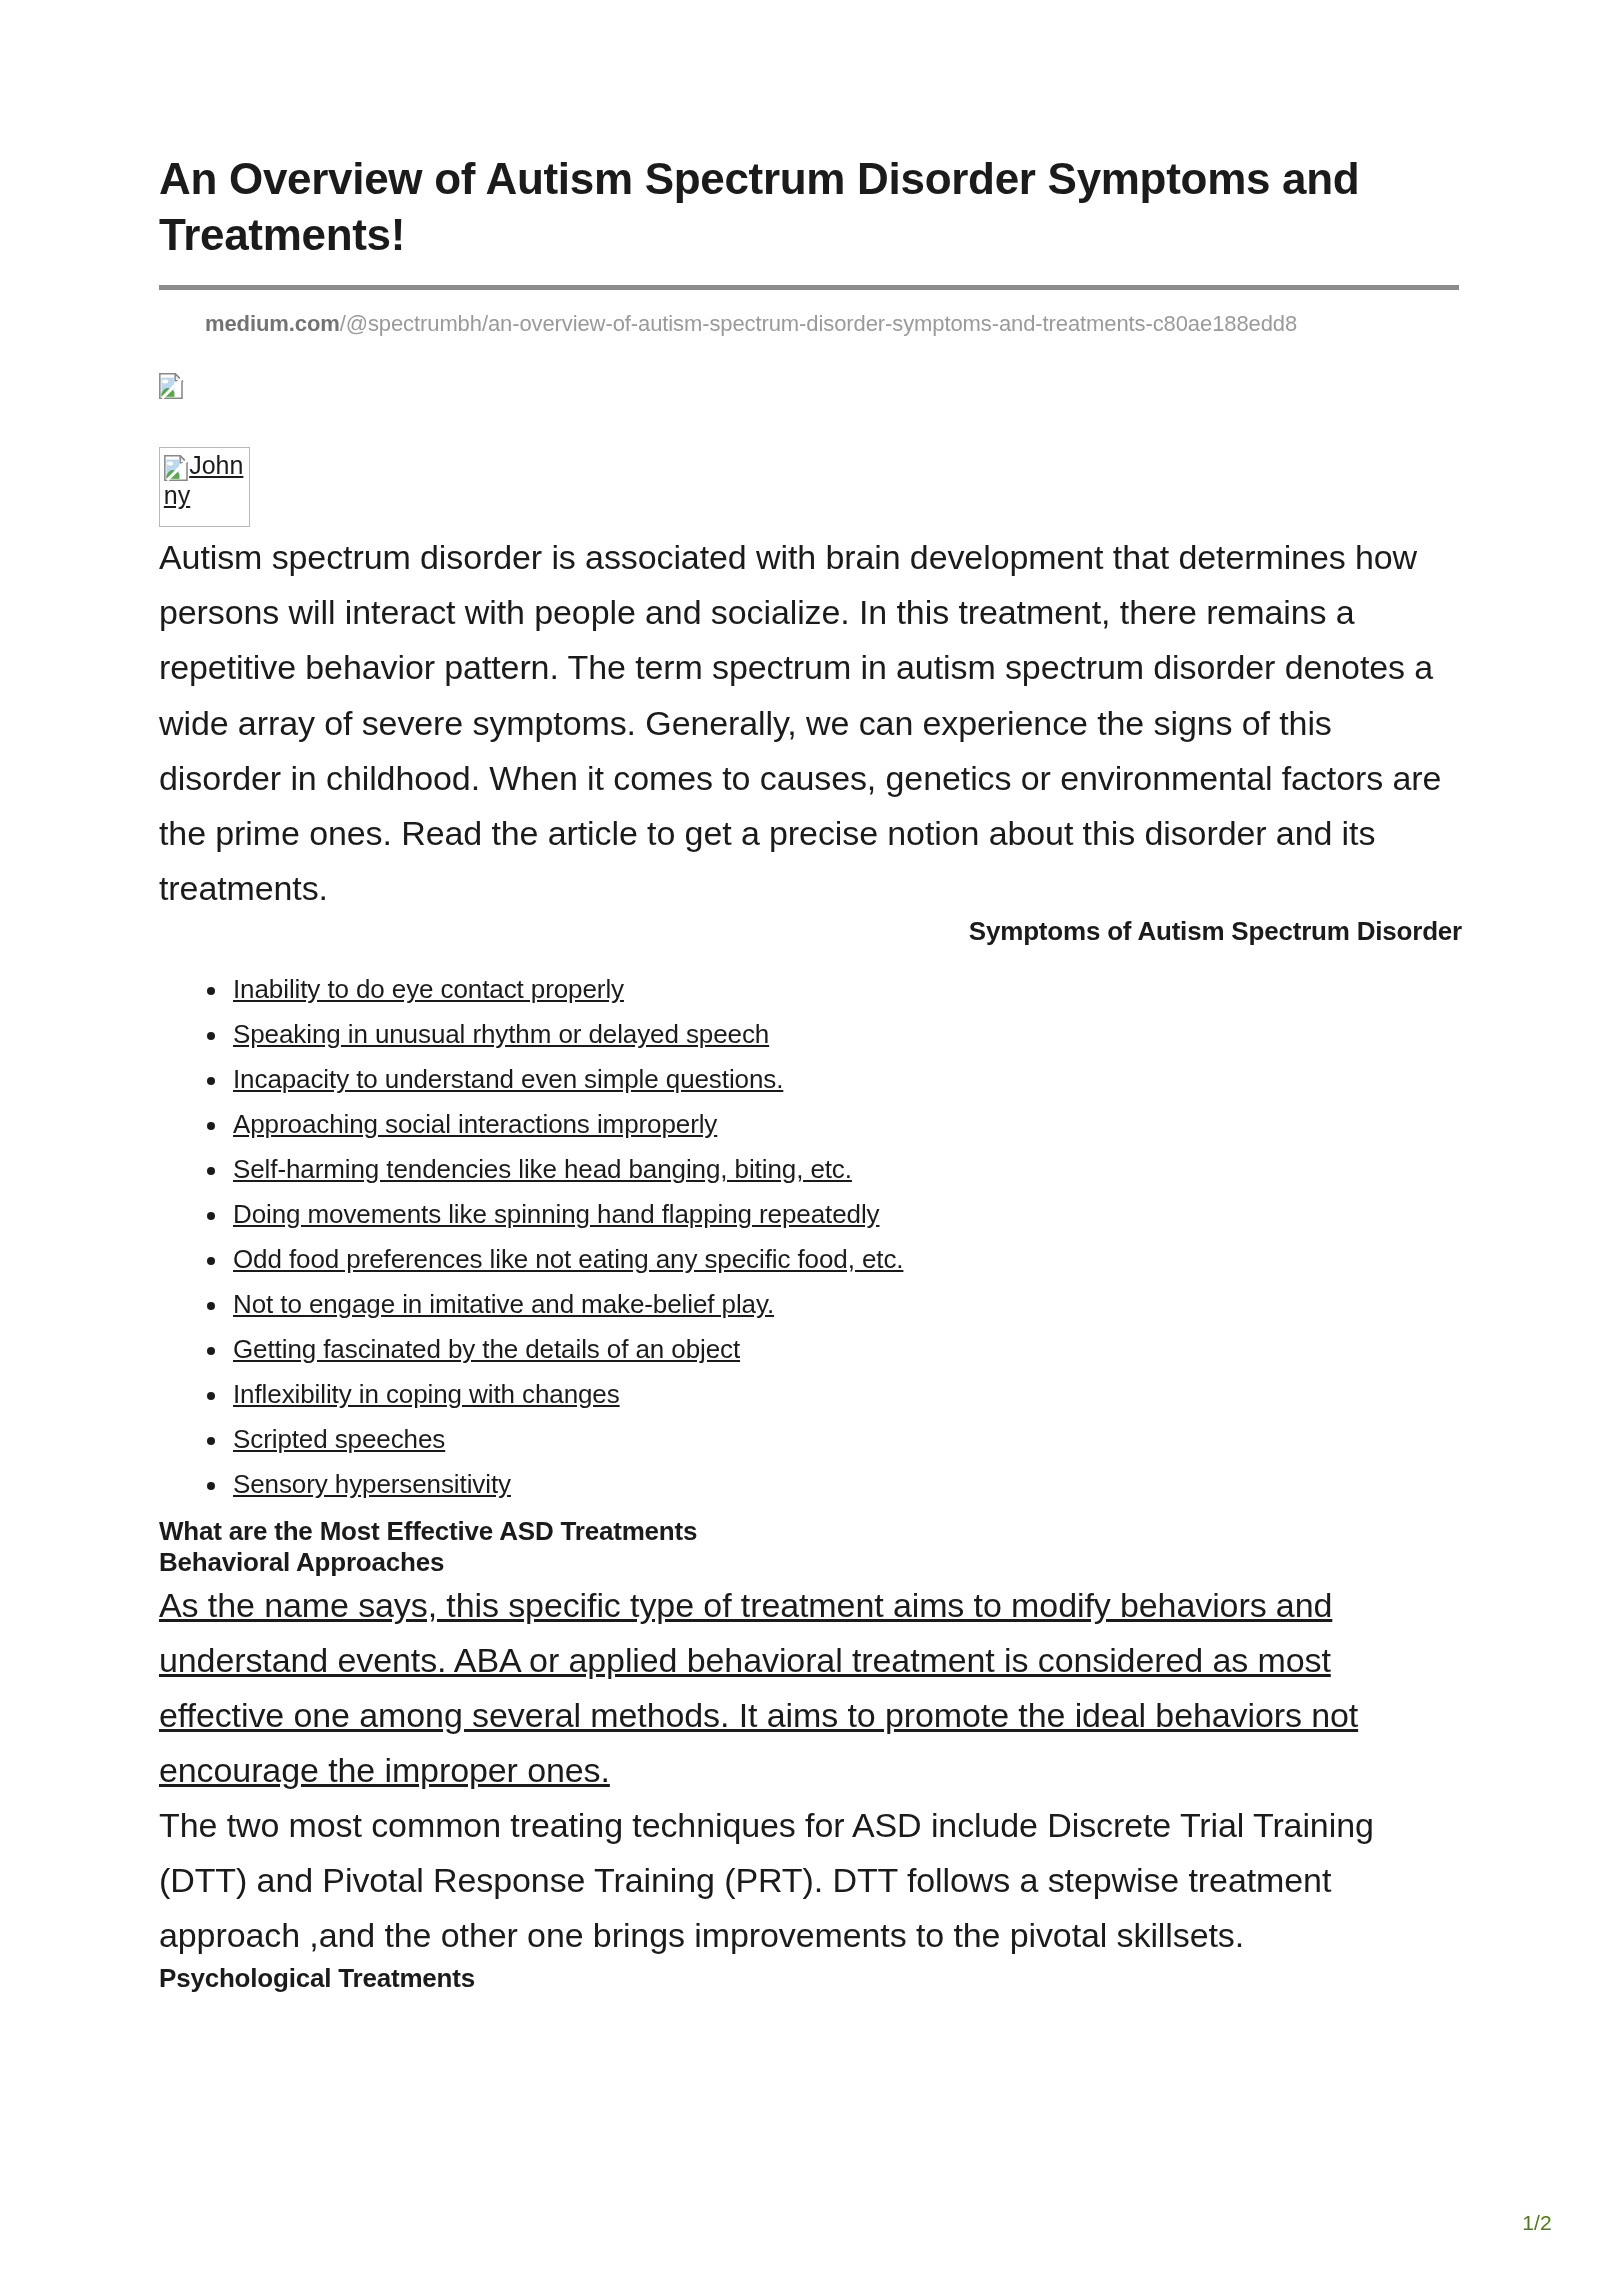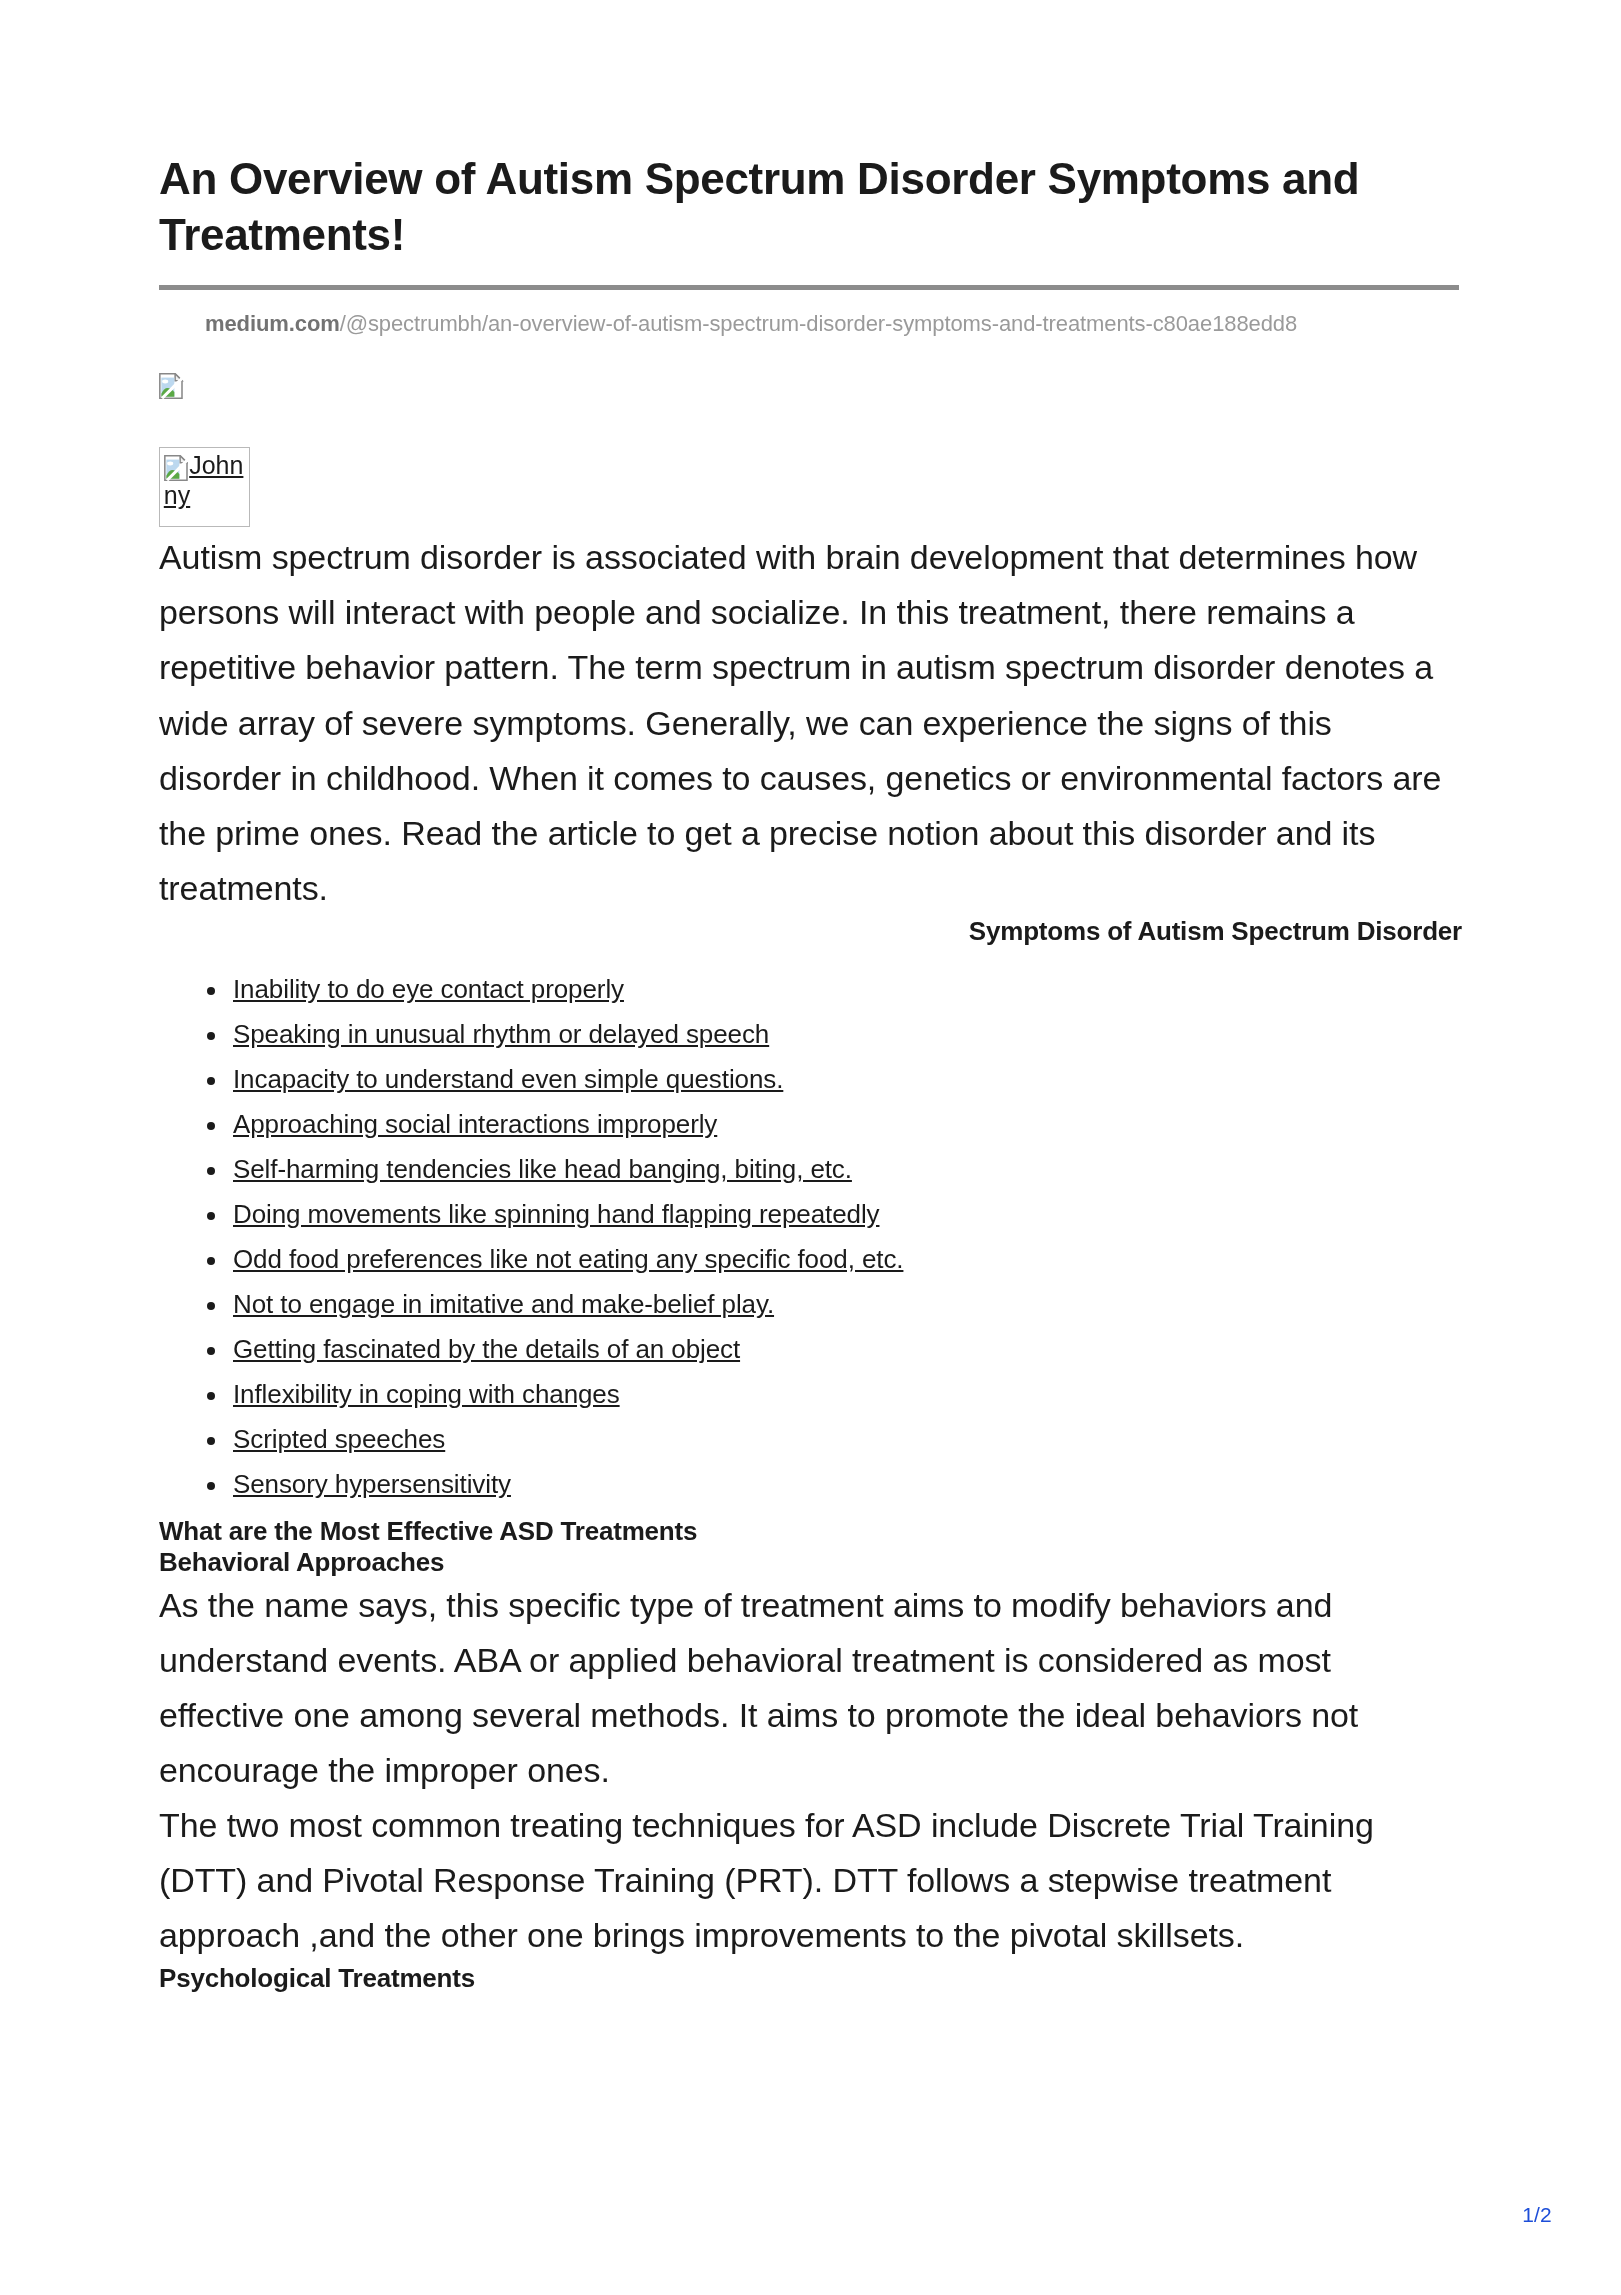--- a/index.html
+++ b/index.html
@@ -102,21 +102,21 @@
 
   
   p.body {
     font-size: 34px;
     line-height: 1.62;
     color: #1b1b1b;
     margin: 0;
     letter-spacing: -0.1px;
   }
   .para-1 { margin-top: 38px; width: 1303px; }
-  .para-2 { margin-top: 35px; width: 1274px; }
+  .para-2 { margin-top: 35px; width: 1274px; text-decoration: underline; }
   .para-3 { margin-top: 34px; width: 1303px; }
 
   h2.section {
     font-size: 26px;
     font-weight: bold;
     color: #1b1b1b;
     margin: 0;
     letter-spacing: -0.2px;
   }
   .h-symptoms  { margin-top: 43px; text-align: right; }
@@ -147,23 +147,23 @@
     width: 8.4px;
     height: 8.4px;
     border-radius: 50%;
     background: #1b1b1b;
   }
 
   
   .page-number {
     position: absolute;
     right: 69px;
-    bottom: 44px;
+    bottom: 36px;
     font-size: 21px;
-    color: #1d4ed8;
+    color: #4d7c0f;
     letter-spacing: 0.2px;
   }
 </style>
 </head>
 <body>
 
 <div class="page">
   <div class="content">
 
     <h1 class="doc-title">An Overview of Autism Spectrum Disorder Symptoms and Treatments!</h1>

